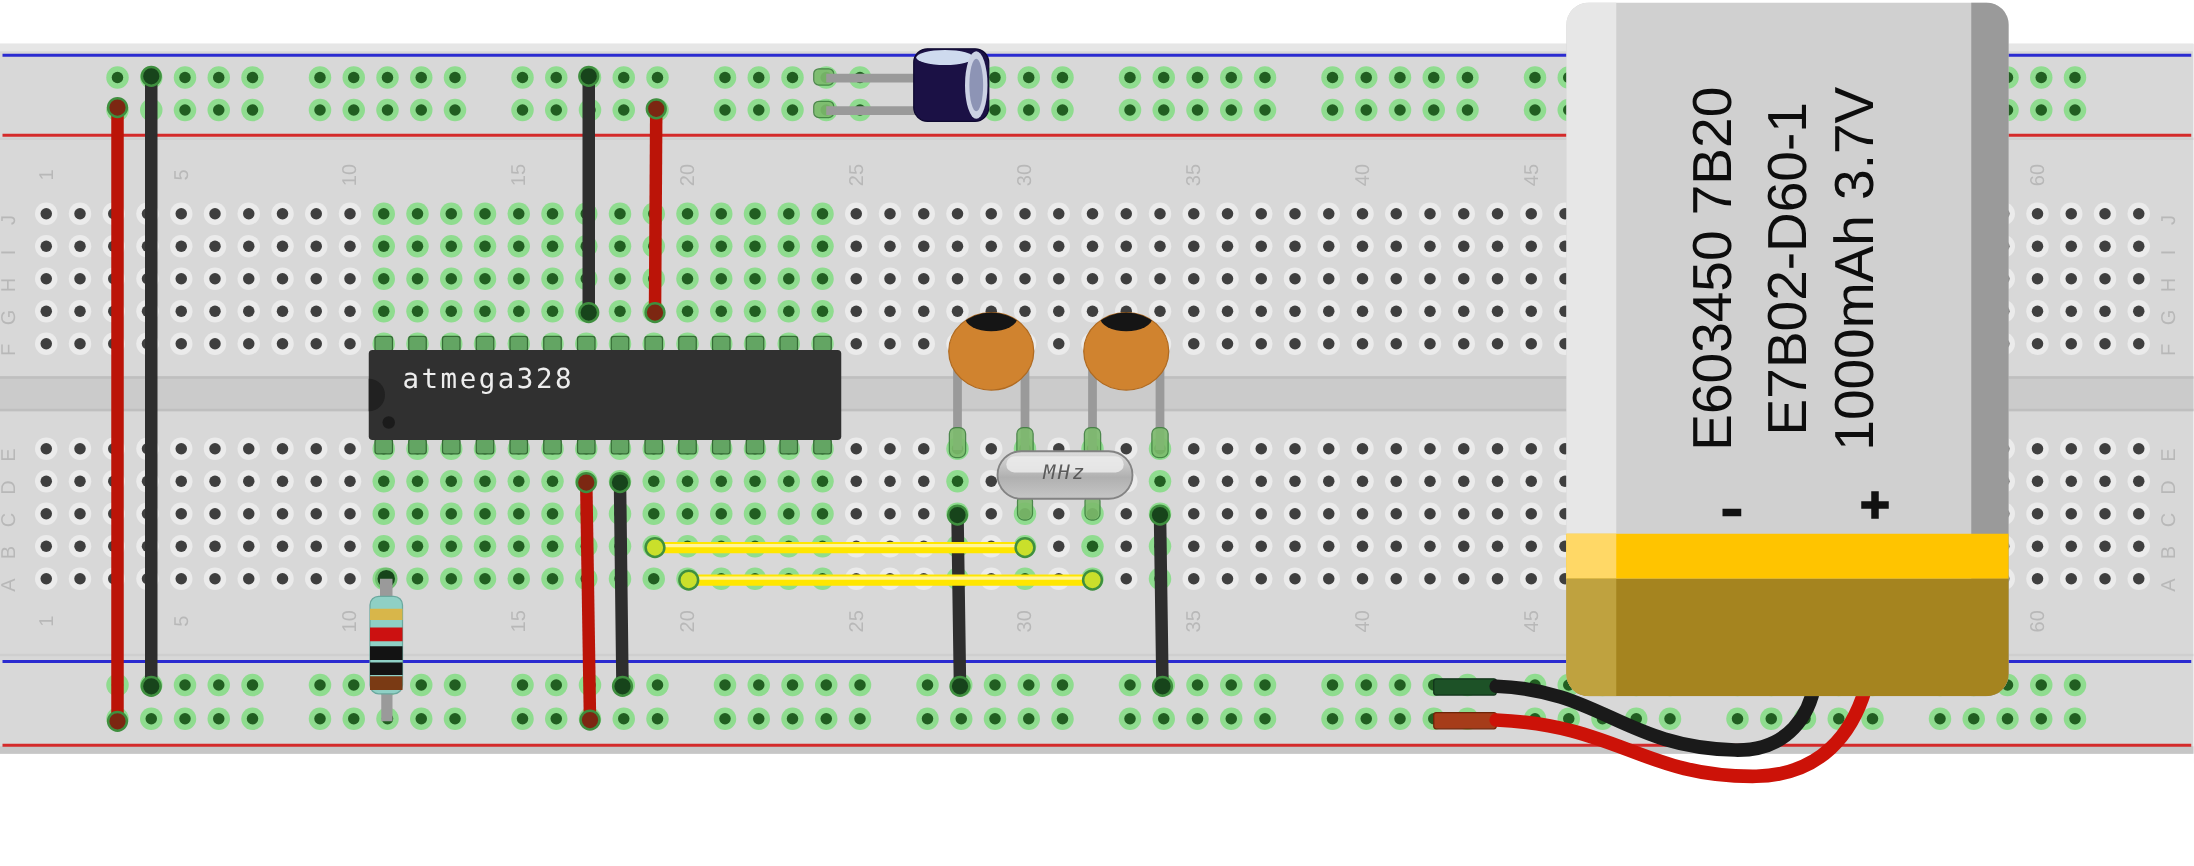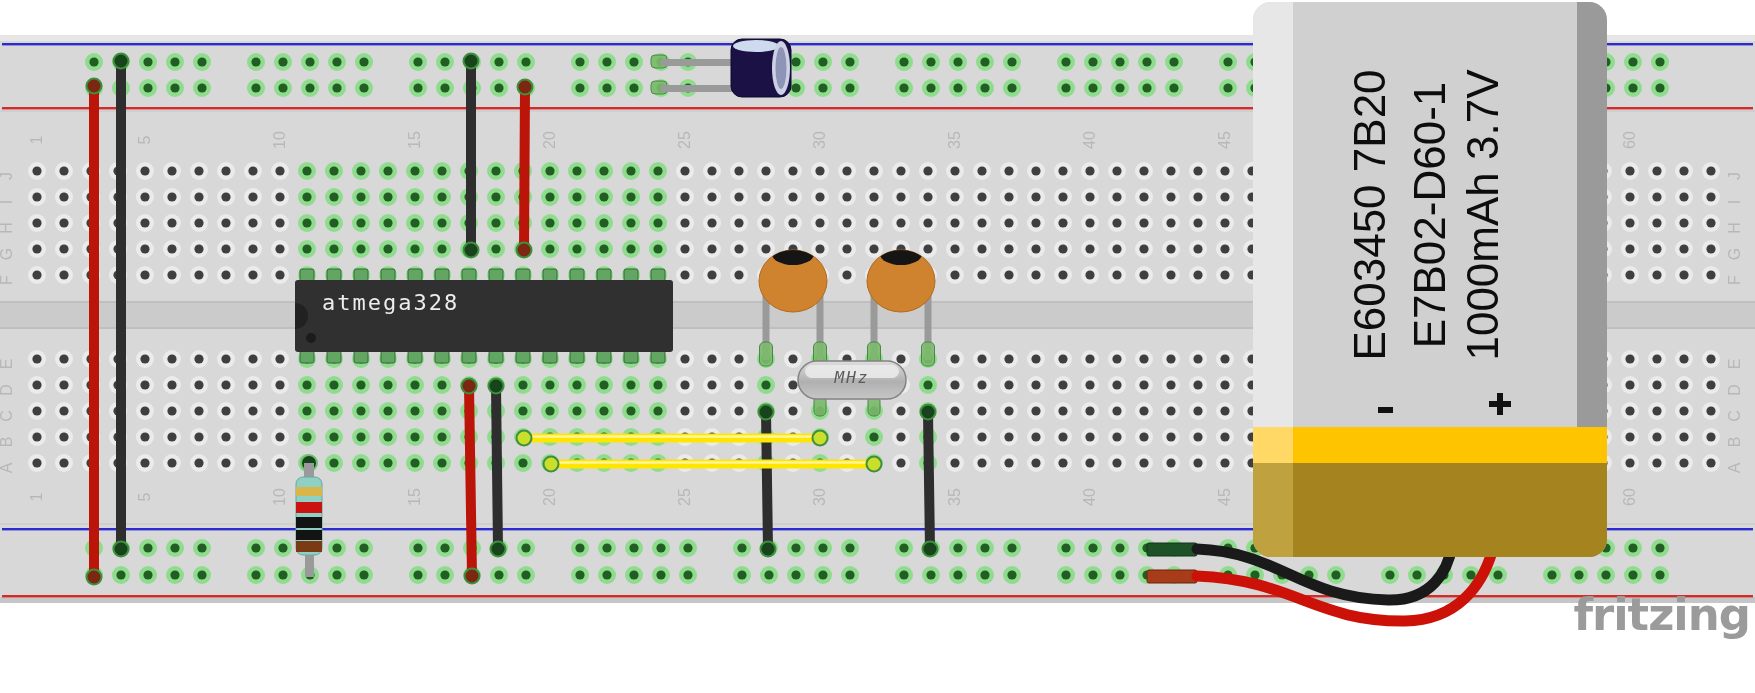--- a/index.html
+++ b/index.html
@@ -1912,14 +1912,13 @@
           <text x="1445" y="215" font-size="44" fill="#0d0d0d" text-anchor="middle" font-family="&quot;Liberation Sans&quot;,sans-serif" transform="rotate(-90 1445 215)">E7B02-D60-1</text>
           <text x="1498" y="215" font-size="44" fill="#0d0d0d" text-anchor="middle" font-family="&quot;Liberation Sans&quot;,sans-serif" transform="rotate(-90 1498 215)">1000mAh 3.7V</text>
           <rect x="1378" y="407" width="15" height="6" fill="#111"></rect>
           <g>
             <rect x="1489" y="401" width="22" height="6" fill="#111"></rect>
             <rect x="1497" y="393" width="6" height="22" fill="#111"></rect>
           </g>
         </g>
       </g>
     </svg>
-  <div class="watermark">fritzing</div>
 </div>
 
 </body></html>

